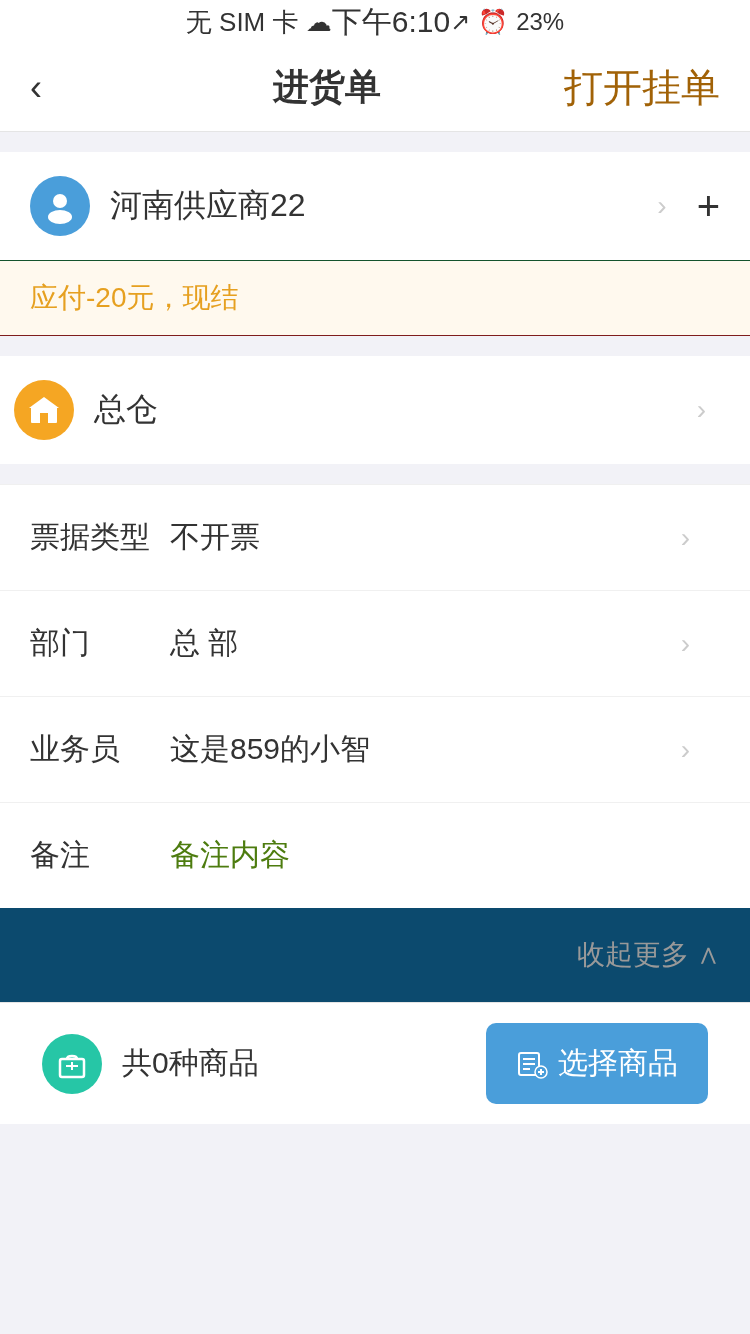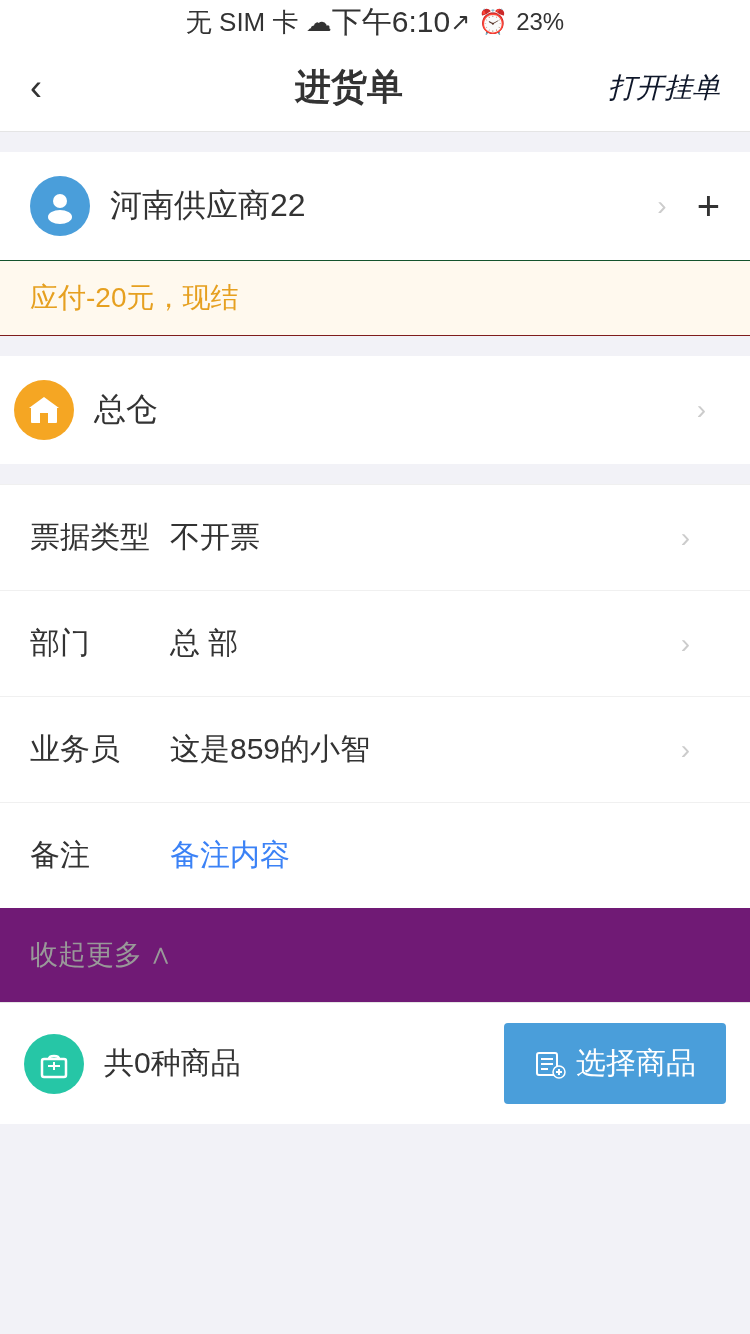--- a/index.html
+++ b/index.html
@@ -43,24 +43,23 @@
       color: #333;
       cursor: pointer;
       width: 60px;
     }
     .nav-title {
       font-size: 36px;
       font-weight: 600;
       color: #333;
     }
     .nav-action {
-      font-size: 28px;
-      color: #0f172a;
-      cursor: pointer;
-      font-style: italic;
+      font-size: 39px;
+      color: #a16207;
+      cursor: pointer;
     }
 
     
     .section-gap {
       height: 20px;
       background: #f2f2f7;
     }
 
     
     .card {
@@ -157,44 +156,43 @@
       color: #333;
       width: 140px;
       flex-shrink: 0;
     }
     .form-value {
       flex: 1;
       font-size: 30px;
       color: #333;
     }
     .form-value.placeholder {
-      color: #3b82f6;
+      color: #4d7c0f;
     }
 
     
     .collapse-row {
       display: flex;
-      justify-content: flex-start;
+      justify-content: flex-end;
       align-items: center;
       padding: 28px 30px;
-      background: #701a75;
-      cursor: pointer;
-      font-family: Liberation Serif, serif;
+      background: #0c4a6e;
+      cursor: pointer;
     }
     .collapse-text {
       font-size: 28px;
       color: #999;
     }
 
     
     .bottom-bar {
       display: flex;
       align-items: center;
       justify-content: space-between;
-      padding: 20px 24px;
+      padding: 20px 42px;
       background: #fff;
       border-top: 1px solid #e5e5e5;
     }
     .product-count-wrap {
       display: flex;
       align-items: center;
     }
     .product-icon-wrap {
       width: 60px;
       height: 60px;
@@ -206,21 +204,21 @@
       margin-right: 20px;
     }
     .product-count-text {
       font-size: 30px;
       color: #333;
     }
     .select-product-btn {
       background: #4a9eda;
       color: #fff;
       border: none;
-      border-radius: 4px;
+      border-radius: 10px;
       padding: 20px 30px;
       font-size: 30px;
       cursor: pointer;
       display: flex;
       align-items: center;
       gap: 10px;
     }
 
     
     .bottom-space {

